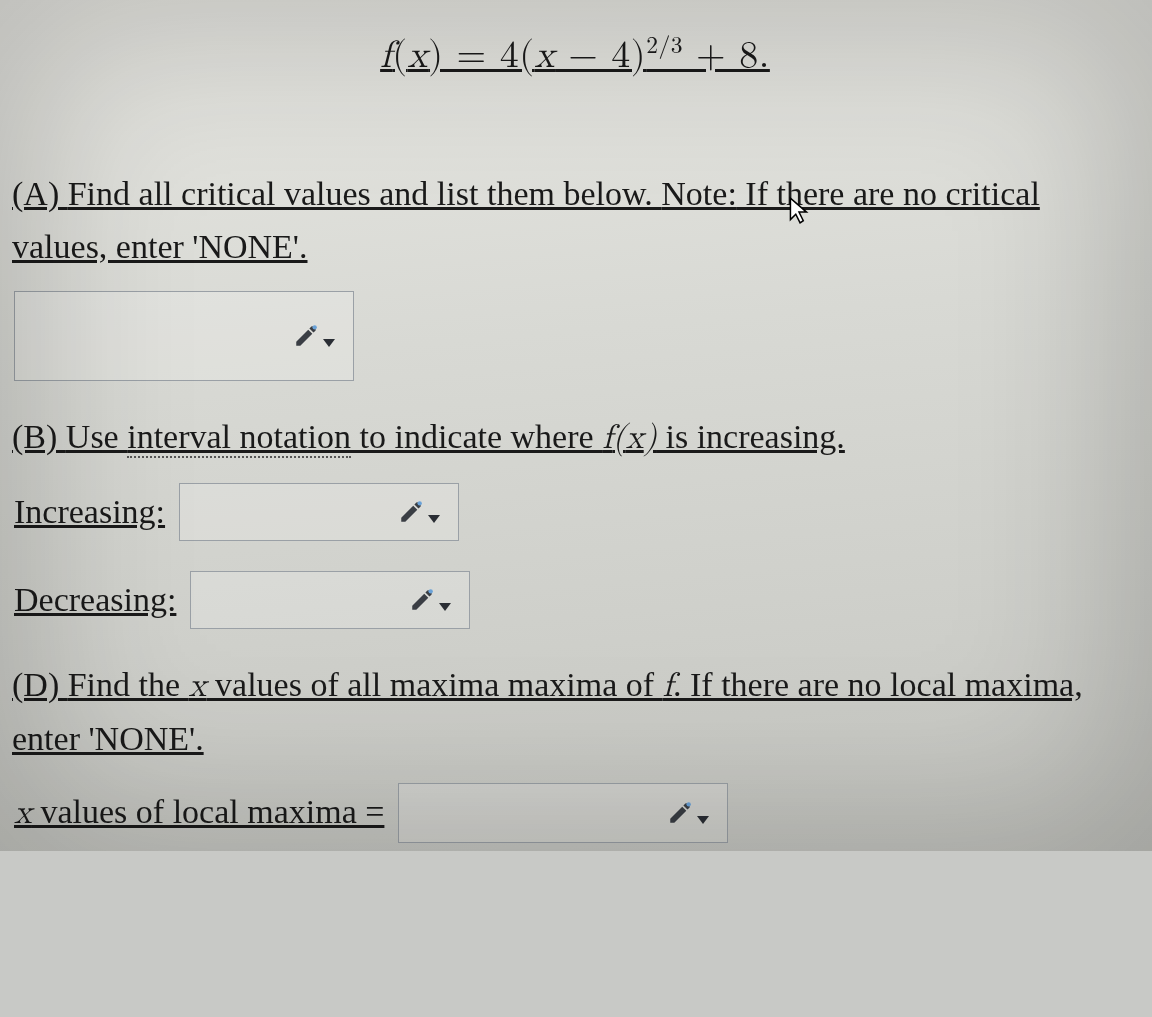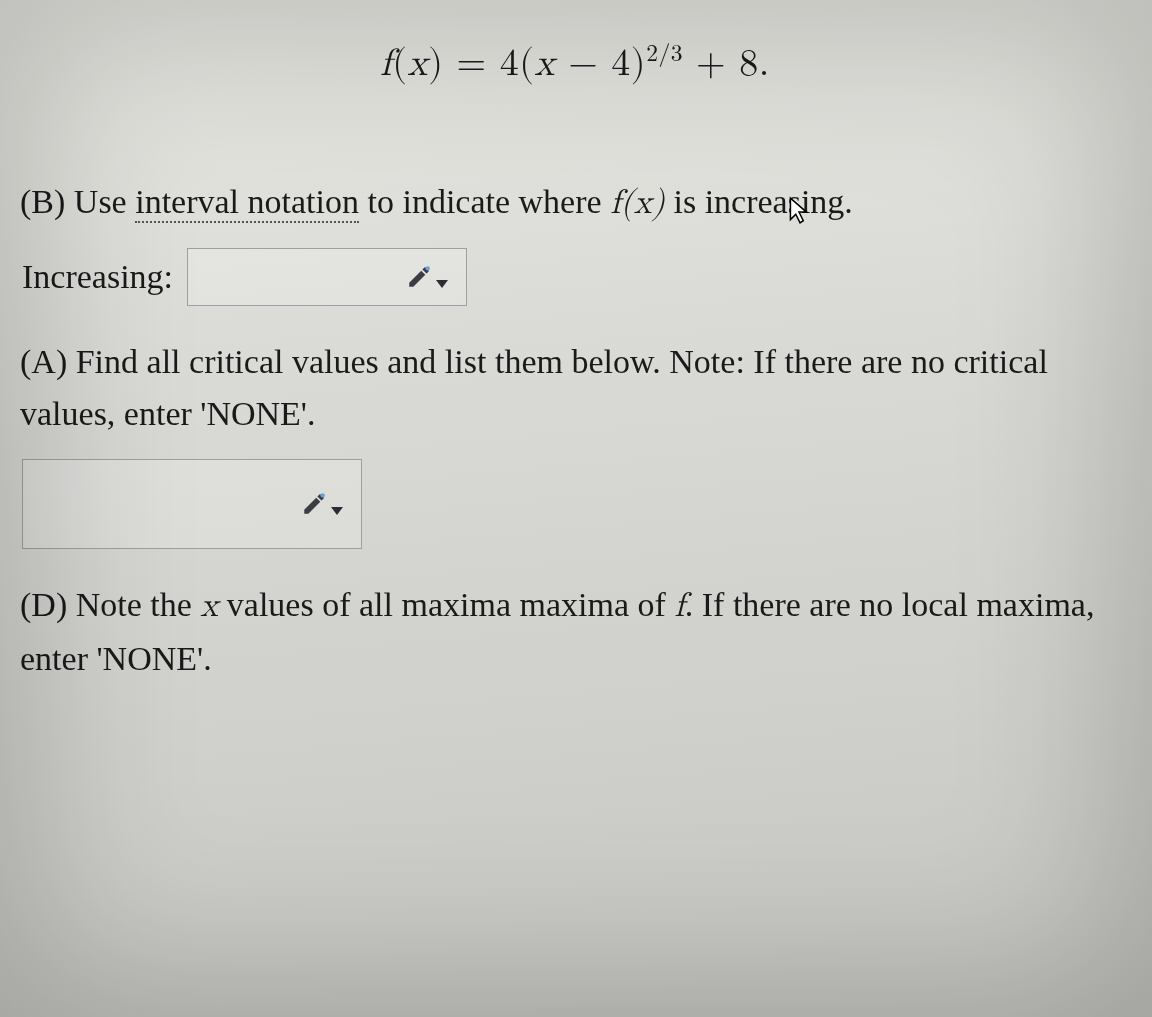--- a/index.html
+++ b/index.html
@@ -6,23 +6,24 @@
   html, body {
     margin: 0; padding: 0;
     width: 1152px; height: 1017px;
     overflow: hidden;
     font-family: Georgia, 'Times New Roman', serif;
     background: #c8c9c6;
     color: #1a1a1a;
   }
   .page {
     position: relative;
-    width: 1152px; height: 1017px;
+    width: 1152px; height: 851px;
     background: linear-gradient(175deg, #e7e7e2 0%, #d8d9d4 40%, #cfd0cb 70%, #c5c6c1 100%);
-    padding: 16px;
+    padding: 8px;
+    text-decoration: underline;
   }
   .vignette {
     position: absolute; inset: 0;
     pointer-events: none;
     box-shadow: inset 0 0 160px 40px rgba(0,0,0,0.18);
   }
   .formula {
     text-align: center;
     font-size: 38px;
     padding-top: 24px;
@@ -98,60 +99,86 @@
 
 <div class="page">
   <div class="content">
 
     <div class="formula">
       <span class="math-i">f</span><span class="up">(</span><span class="math-i">x</span><span class="up">) = 4(</span><span class="math-i">x</span><span class="up"> − 4)</span><sup>2/3</sup><span class="up"> + 8.</span>
     </div>
 
     <div class="block">
       <p class="qtext">
+        <span>(A) </span><span>Find all critical values and list them below. </span><span>Note:</span><span> If there are no critical values, enter 'NONE'.</span>
+      </p>
+      <div class="row">
+        <div class="answer-box" style="min-width:340px;height:90px;">
+          <span class="pencil-wrap">
+            <svg class="pencil" viewBox="0 0 24 24">
+              <path fill="currentColor" d="M3 17.25V21h3.75l11.06-11.06-3.75-3.75L3 17.25zM20.71 7.04a1 1 0 0 0 0-1.41l-2.34-2.34a1 1 0 0 0-1.41 0l-1.83 1.83 3.75 3.75 1.83-1.83z"></path>
+              <circle cx="20" cy="4" r="2" fill="#6aa2d8"></circle>
+            </svg>
+            <span class="tri"></span>
+          </span>
+        </div>
+      </div>
+    </div>
+
+    <div class="block">
+      <p class="qtext">
         <span>(B) </span><span>Use </span><span class="dotted-underline">interval notation</span><span> to indicate where </span><span class="math-i"><span class="math-i">f</span>(<span class="math-i">x</span>)</span><span> is increasing.</span>
       </p>
       <div class="row">
         <span class="lbl">Increasing:</span>
         <div class="answer-box small">
           <span class="pencil-wrap">
             <svg class="pencil" viewBox="0 0 24 24">
               <path fill="currentColor" d="M3 17.25V21h3.75l11.06-11.06-3.75-3.75L3 17.25zM20.71 7.04a1 1 0 0 0 0-1.41l-2.34-2.34a1 1 0 0 0-1.41 0l-1.83 1.83 3.75 3.75 1.83-1.83z"></path>
               <circle cx="20" cy="4" r="2" fill="#6aa2d8"></circle>
             </svg>
             <span class="tri"></span>
           </span>
         </div>
       </div>
     </div>
 
     <div class="block">
-      <p class="qtext">
-        <span>(A) </span><span>Find all critical values and list them below. </span><span>Note:</span><span> If there are no critical values, enter 'NONE'.</span>
-      </p>
       <div class="row">
-        <div class="answer-box" style="min-width:340px;height:90px;">
+        <span class="lbl">Decreasing:</span>
+        <div class="answer-box small">
           <span class="pencil-wrap">
             <svg class="pencil" viewBox="0 0 24 24">
               <path fill="currentColor" d="M3 17.25V21h3.75l11.06-11.06-3.75-3.75L3 17.25zM20.71 7.04a1 1 0 0 0 0-1.41l-2.34-2.34a1 1 0 0 0-1.41 0l-1.83 1.83 3.75 3.75 1.83-1.83z"></path>
               <circle cx="20" cy="4" r="2" fill="#6aa2d8"></circle>
             </svg>
             <span class="tri"></span>
           </span>
         </div>
       </div>
     </div>
 
     <div class="block">
-    </div>
-
-    <div class="block">
       <p class="qtext">
-        <span>(D) </span><span>Note the </span><span class="math-i">x</span><span> values of all maxima maxima of </span><span class="math-i">f</span><span>. If there are no local maxima, enter 'NONE'.</span>
+        <span>(D) </span><span>Find the </span><span class="math-i">x</span><span> values of all maxima maxima of </span><span class="math-i">f</span><span>. If there are no local maxima, enter 'NONE'.</span>
       </p>
+      <div class="row">
+        <span class="lbl">
+          <span class="math-i">x</span><span> values of local maxima =</span>
+        </span>
+        <div class="answer-box wide">
+          <span class="pencil-wrap">
+            <svg class="pencil" viewBox="0 0 24 24">
+              <path fill="currentColor" d="M3 17.25V21h3.75l11.06-11.06-3.75-3.75L3 17.25zM20.71 7.04a1 1 0 0 0 0-1.41l-2.34-2.34a1 1 0 0 0-1.41 0l-1.83 1.83 3.75 3.75 1.83-1.83z"></path>
+              <circle cx="20" cy="4" r="2" fill="#6aa2d8"></circle>
+            </svg>
+            <span class="tri"></span>
+          </span>
+        </div>
+      </div>
     </div>
 
   </div>
 
   <svg class="cursor-overlay" viewBox="0 0 20 28">
     <path d="M2 2 L2 22 L7 17 L11 25 L14 23 L10 15 L17 15 Z" fill="#fff" stroke="#000" stroke-width="1.4"></path>
   </svg>
 
   <div class="vignette"></div>
 </div>

